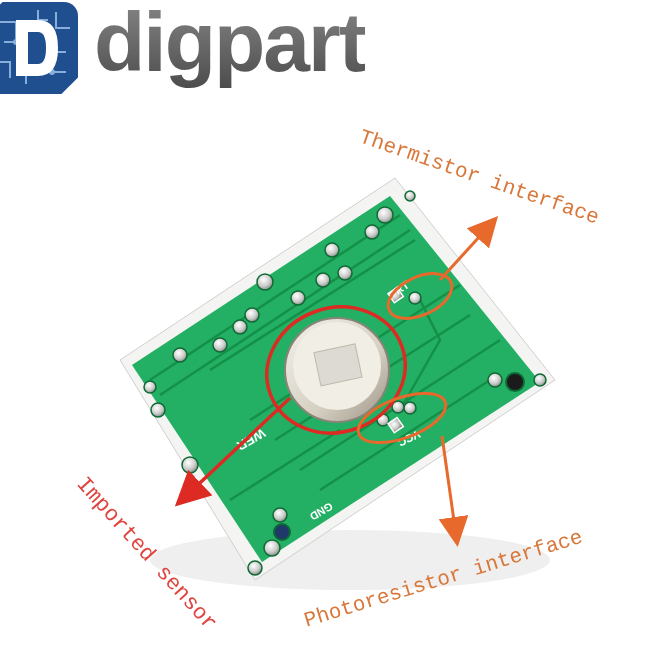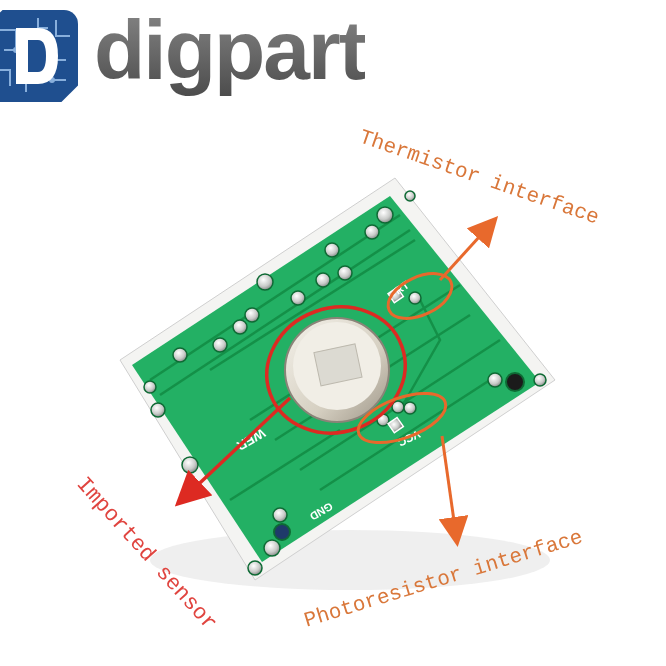--- a/index.html
+++ b/index.html
@@ -1,21 +1,21 @@
 <!DOCTYPE html>
 <html><head>
   <meta charset="utf-8">
   <style>
     html, body { margin:0; padding:0; }
     body {
       width:666px; height:666px; overflow:hidden; position:relative;
       background:#ffffff;
       font-family:"Liberation Sans", sans-serif;
     }
-    .logo { position:absolute; left:0; top:8px; width:420px; height:100px; }
+    .logo { position:absolute; left:0; top:0; width:420px; height:100px; }
     .logo-emblem {
       position:absolute; left:-14px; top:2px; width:92px; height:92px;
       background:#1f4f8f; border-radius:14px;
       clip-path:polygon(18% 0,100% 0,100% 82%,82% 100%,0 100%,0 18%);
       overflow:hidden;
     }
     .logo-emblem svg { position:absolute; inset:0; }
     .logo-word {
       position:absolute; left:94px; top:-8px;
       font-family:"Liberation Sans", sans-serif; font-weight:bold;

